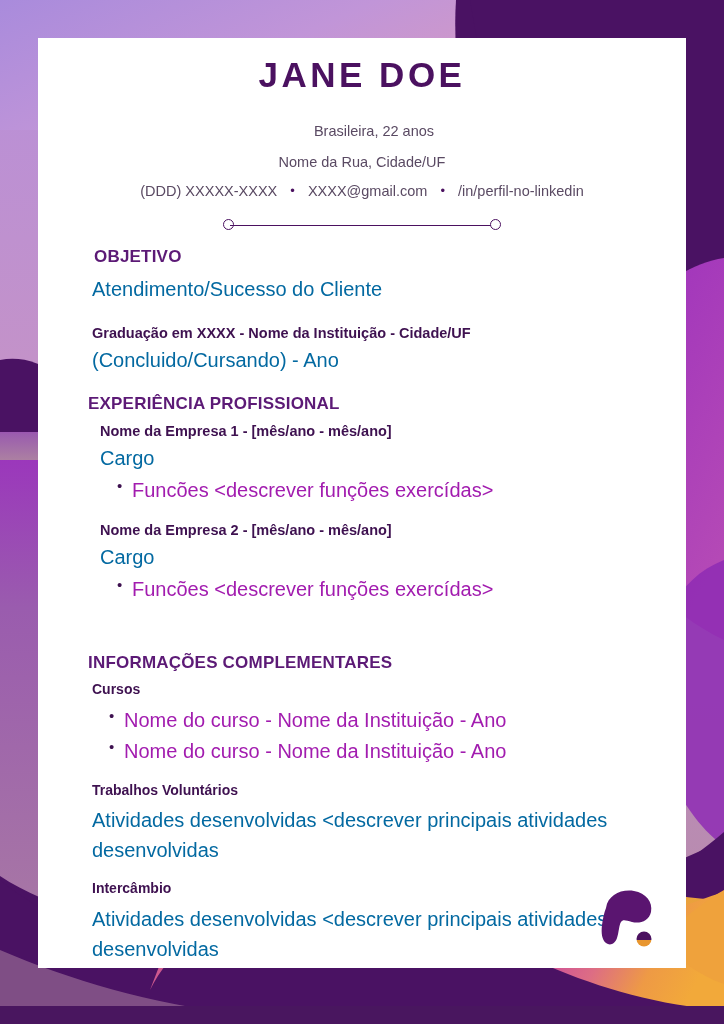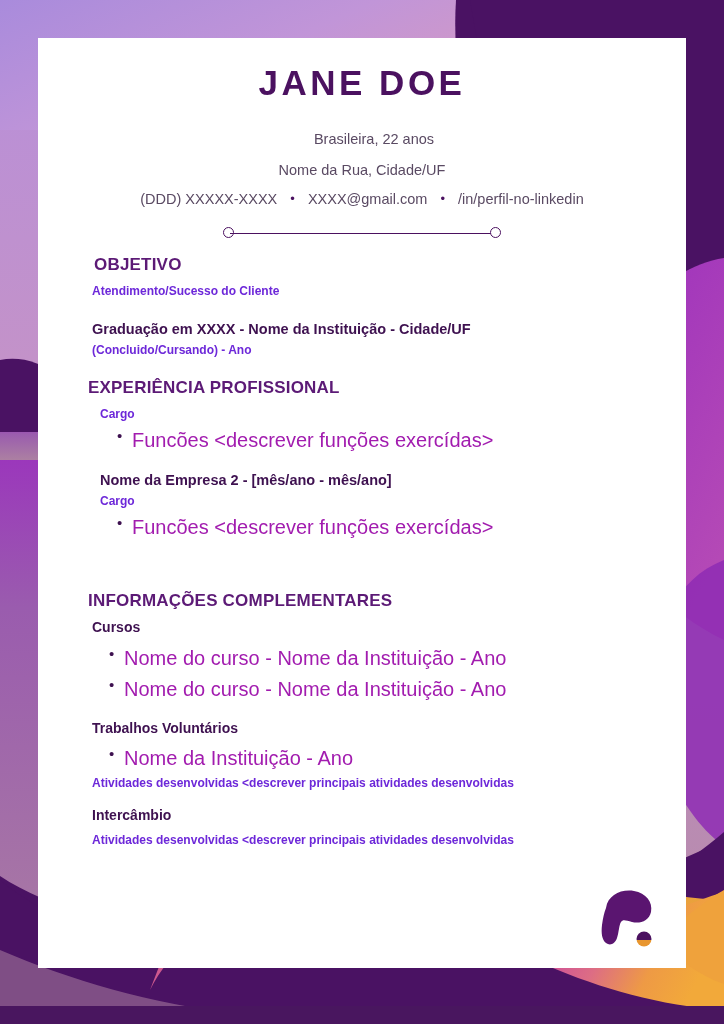--- a/index.html
+++ b/index.html
@@ -34,21 +34,20 @@
     z-index: 2;
     box-sizing: border-box;
     padding: 0;
     overflow: hidden;
   }
 
   
   #header {
     text-align: center;
     padding-top: 18px;
-    margin-top: 8px;
   }
   #full-name {
     font-size: 35px;
     font-weight: bold;
     letter-spacing: 3.5px;
     color: #4b1160;
     margin: 0;
     line-height: 1.1;
   }
   .contact-line {
@@ -109,25 +108,24 @@
     color: #5c1a76;
     letter-spacing: 0.2px;
     margin: 0 0 7px 0;
     line-height: 1.2;
   }
   h2.section-title.indent-a { margin-left: 2px; }
   h2.section-title.indent-b { margin-left: 6px; }
   h2.section-title.indent-c { margin-left: -4px; }
 
   .plain-line {
-    font-size: 12px;
-    color: #6d28d9;
+    font-size: 20px;
+    color: #0369a1;
     line-height: 1.5;
     margin: 0;
-    font-weight: bold;
   }
   .bold-line {
     font-size: 14.5px;
     font-weight: bold;
     color: #3e1150;
     line-height: 1.5;
     margin: 0;
   }
   .sub-title {
     font-size: 14px;
@@ -283,20 +281,21 @@
       <p class="bold-line">Graduação em XXXX - Nome da Instituição - Cidade/UF</p>
       <p class="plain-line">(Concluido/Cursando) - Ano</p>
     </div>
 
     <div class="gap-md"></div>
 
     <div class="section">
       <h2 class="section-title indent-c">EXPERIÊNCIA PROFISSIONAL</h2>
 
       <div class="job-block exp-group">
+        <p class="bold-line">Nome da Empresa 1 -  [mês/ano - mês/ano]</p>
         <p class="plain-line">Cargo</p>
         <ul class="bullets">
           <li>Funcões &lt;descrever funções exercídas&gt;</li>
         </ul>
       </div>
 
       <div class="gap-sm"></div>
 
       <div class="job-block exp-group">
         <p class="bold-line">Nome da Empresa 2 -  [mês/ano - mês/ano]</p>
@@ -320,23 +319,20 @@
         <ul class="bullets">
           <li>Nome do curso - Nome da Instituição - Ano</li>
           <li>Nome do curso - Nome da Instituição - Ano</li>
         </ul>
       </div>
 
       <div class="gap-sm"></div>
 
       <div>
         <p class="sub-title">Trabalhos Voluntários</p>
-        <ul class="bullets">
-          <li>Nome da Instituição - Ano</li>
-        </ul>
         <p class="plain-line">Atividades desenvolvidas &lt;descrever principais atividades desenvolvidas</p>
       </div>
 
       <div class="gap-sm"></div>
 
       <div>
         <p class="sub-title">Intercâmbio</p>
         <p class="plain-line">Atividades desenvolvidas &lt;descrever principais atividades desenvolvidas</p>
       </div>
     </div>

